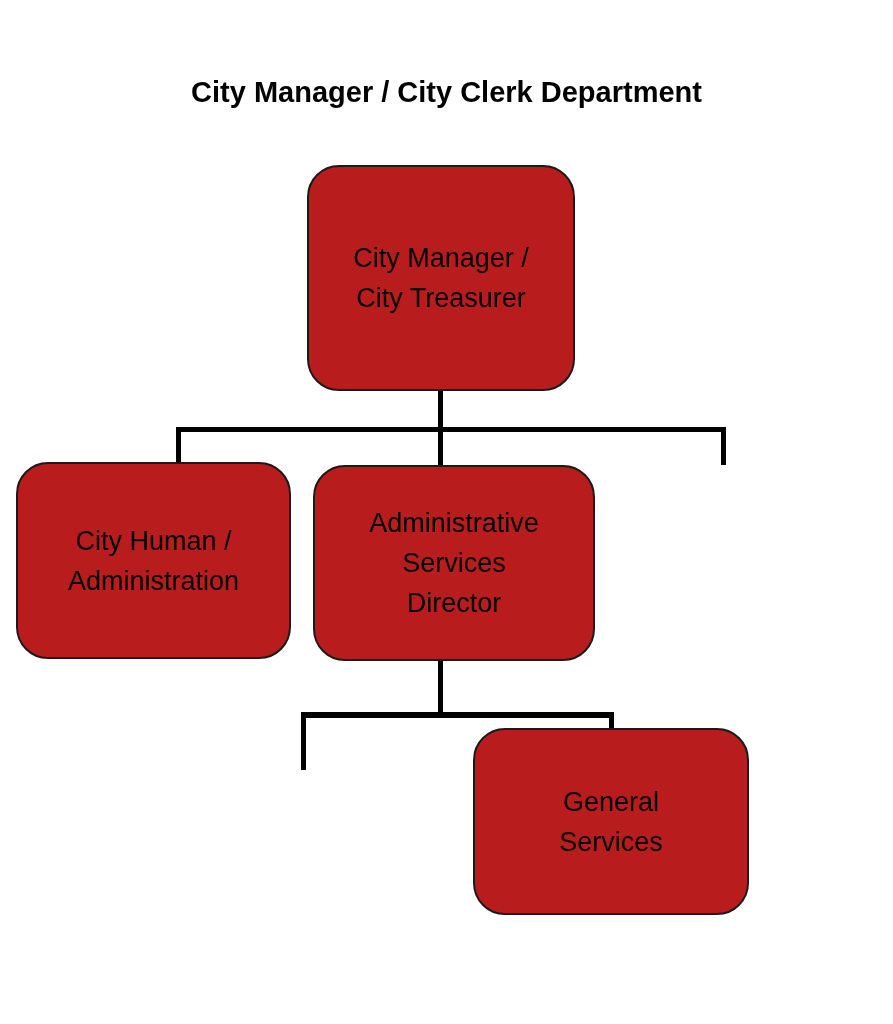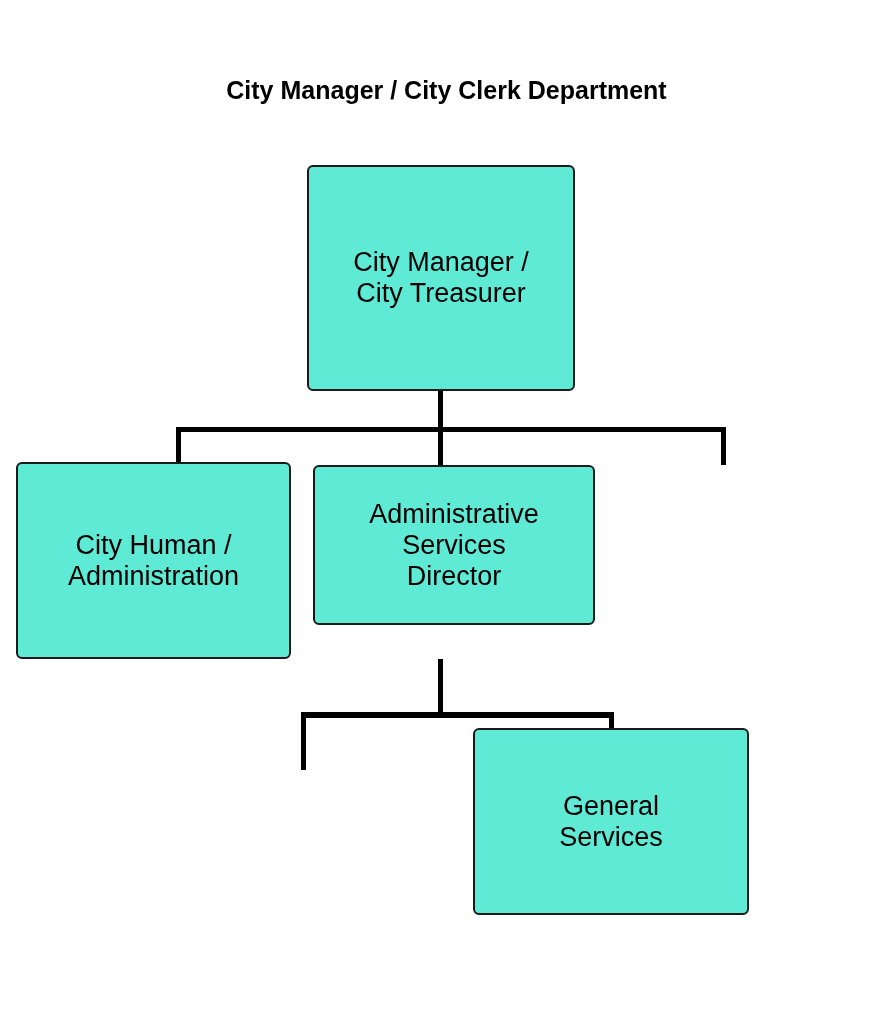--- a/index.html
+++ b/index.html
@@ -17,53 +17,53 @@
     font-family: "Liberation Sans", sans-serif;
   }
 
   
   #chart-title {
     position: absolute;
     left: 0;
     top: 76px;
     width: 893px;
     text-align: center;
-    font-size: 25px;
+    font-size: 29px;
     font-weight: bold;
     color: #000000;
     letter-spacing: 0px;
     white-space: nowrap;
   }
 
   
   .node {
     position: absolute;
     box-sizing: border-box;
     border: 2px solid #1a1a1a;
-    border-radius: 6px;
-    background: #5eead4;
+    border-radius: 32px;
+    background: #b91c1c;
     display: flex;
     align-items: center;
     justify-content: center;
     text-align: center;
     color: #000000;
     font-size: 27px;
-    line-height: 31px;
+    line-height: 40px;
     font-weight: normal;
   }
   .node .label {
     display: block;
     white-space: pre-line;
     padding: 0 8px;
   }
 
   
   #node-city-manager      { left: 307px; top: 165px; width: 268px; height: 226px; }
   #node-city-clerk        { left: 16px;  top: 462px; width: 275px; height: 197px; }
-  #node-admin-services    { left: 313px; top: 465px; width: 282px; height: 160px; }
+  #node-admin-services    { left: 313px; top: 465px; width: 282px; height: 196px; }
   #node-finance           { left: 602px; top: 463px; width: 277px; height: 198px; }
   #node-human-resources   { left: 144px; top: 769px; width: 278px; height: 187px; }
   #node-general-services  { left: 473px; top: 728px; width: 276px; height: 187px; }
 
   
   .conn {
     position: absolute;
     background: #000000;
   }
   .conn-v { width: 5px; }

